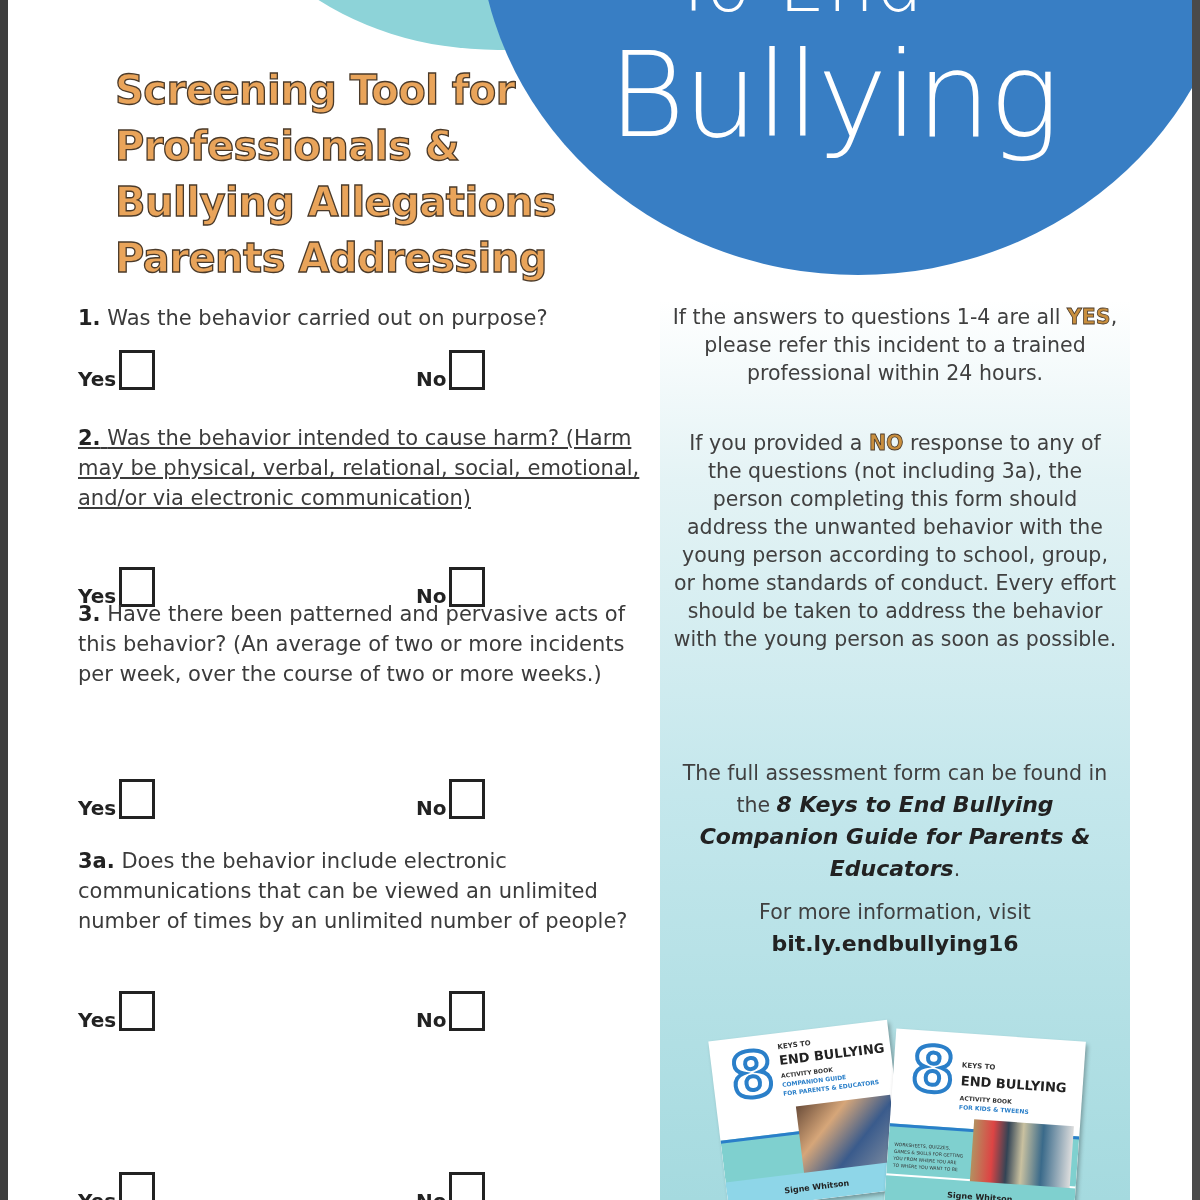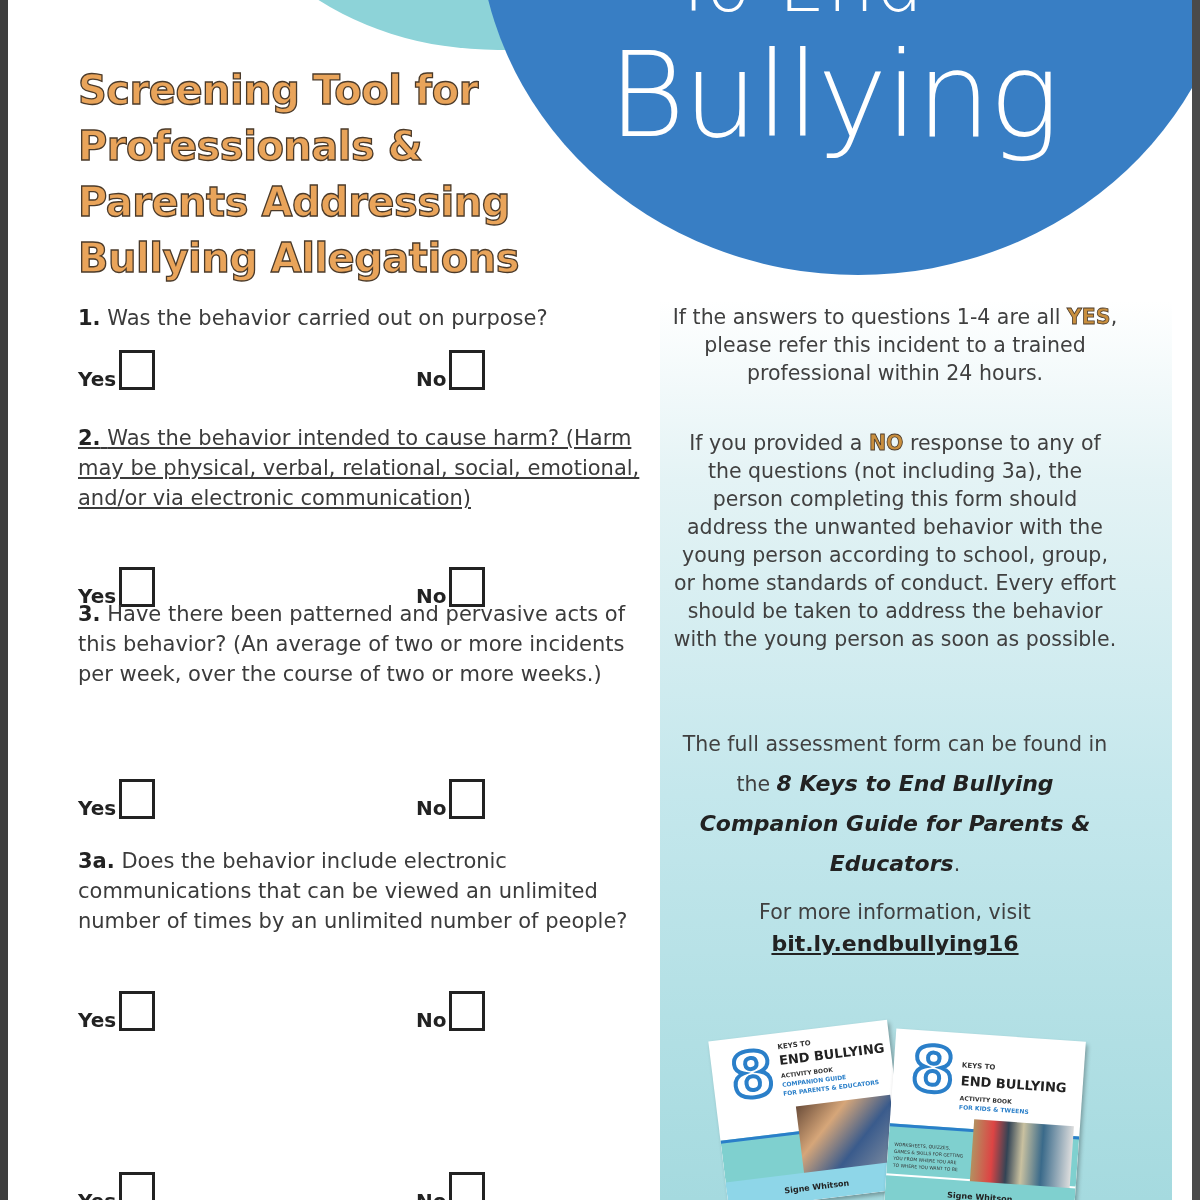--- a/index.html
+++ b/index.html
@@ -37,50 +37,50 @@
       letter-spacing: -2px; line-height: 1;
     }
 
     
     .heading {
       position: absolute; left: 70px; top: 62px; width: 520px;
       font-family: "DejaVu Sans", sans-serif; font-weight: bold;
       font-size: 40px; line-height: 56px; color: #e9a45a;
       -webkit-text-stroke: 1.3px #4a3a2a; letter-spacing: -0.5px;
     }
-    .heading div { white-space: nowrap; }
+    .heading div { white-space: nowrap; margin-left: 37px; }
 
     
     .q {
       position: absolute; left: 70px; width: 575px;
       font-size: 21px; line-height: 30px; color: #3b3b3b;
       font-family: "DejaVu Sans", sans-serif;
     }
     .q .num { font-weight: bold; color: #222; }
     .answers { position: absolute; left: 70px; width: 500px; height: 44px; }
     .ans { position: absolute; bottom: 0; display: flex; align-items: flex-end; }
     .ans-label { font-weight: bold; font-size: 20px; color: #222; margin-right: 3px; line-height: 22px; }
     .box { width: 36px; height: 40px; border: 3px solid #222; background: #fff; }
     .ans.yes { left: 0; }
     .ans.no { left: 338px; }
 
     
     .panel {
-      position: absolute; left: 652px; top: 300px; width: 512px; height: 900px;
+      position: absolute; left: 652px; top: 300px; width: 470px; height: 900px;
       background: linear-gradient(to bottom, #ffffff 0%, #e4f3f5 20%, #c4e7ec 55%, #a5dadf 100%);
     }
     .ptext {
       position: absolute; left: 10px; width: 450px; text-align: center;
       font-size: 20.5px; line-height: 28px; color: #404040;
     }
     .hl {
       font-weight: bold; color: #c98f3e; -webkit-text-stroke: 0.8px #4a3a2a;
     }
     .bi { font-weight: bold; font-style: italic; color: #222; font-size: 22px; }
-    .url { font-weight: bold; color: #222; font-size: 22px; text-decoration: underline; }
+    .url { font-weight: bold; color: #222; font-size: 22px; }
 
     
     .book {
       position: absolute; background: #fff; box-shadow: 2px 3px 4px rgba(0,0,0,0.3);
       overflow: hidden;
     }
     .book1 { left: 710px; top: 1030px; width: 180px; height: 170px; transform: rotate(-7deg); }
     .book2 { left: 882px; top: 1035px; width: 190px; height: 175px; transform: rotate(4deg); }
     .b8 {
       position: absolute; left: 18px; top: 8px; font-size: 62px; font-weight: bold;
@@ -111,22 +111,22 @@
 
   <div class="circle-teal"></div>
   <div class="circle-teal2"></div>
   <div class="circle-blue"></div>
   <div class="brand-small">To End</div>
   <div class="brand-big">Bullying</div>
 
   <div class="heading">
     <div>Screening Tool for</div>
     <div>Professionals &amp;</div>
+    <div>Bullying Allegations</div>
     <div>Parents Addressing</div>
-    <div>Bullying Allegations</div>
   </div>
 
   <div class="q" style="top:303px;">
     <span class="num">1.</span>
     <span>Was the behavior carried out on purpose?</span>
   </div>
   <div class="answers" style="top:346px;">
     <div class="ans yes">
       <span class="ans-label">Yes</span>
       <span class="box"></span>
@@ -196,21 +196,21 @@
   <div class="panel">
     <div class="ptext" style="top:3px;">
       <span>If the answers to questions 1-4 are all</span>
       <span class="hl">YES</span><span>, please refer this incident to a trained professional within 24 hours.</span>
     </div>
     <div class="ptext" style="top:129px;">
       <span>If you provided a</span>
       <span class="hl">NO</span>
       <span>response to any of the questions (not including 3a), the person completing this form should address the unwanted behavior with the young person according to school, group, or home standards of conduct. Every effort should be taken to address the behavior with the young person as soon as possible.</span>
     </div>
-    <div class="ptext" style="top:424px; line-height:40px;">
+    <div class="ptext" style="top:457px; line-height:32px;">
       <span>The full assessment form can be found in the</span>
       <span class="bi">8 Keys to End Bullying Companion Guide for Parents &amp; Educators</span><span>.</span>
     </div>
     <div class="ptext" style="top:597px; line-height:31px;">
       <div>For more information, visit</div>
       <div class="url">bit.ly.endbullying16</div>
     </div>
   </div>
 
   <div class="book book1">

